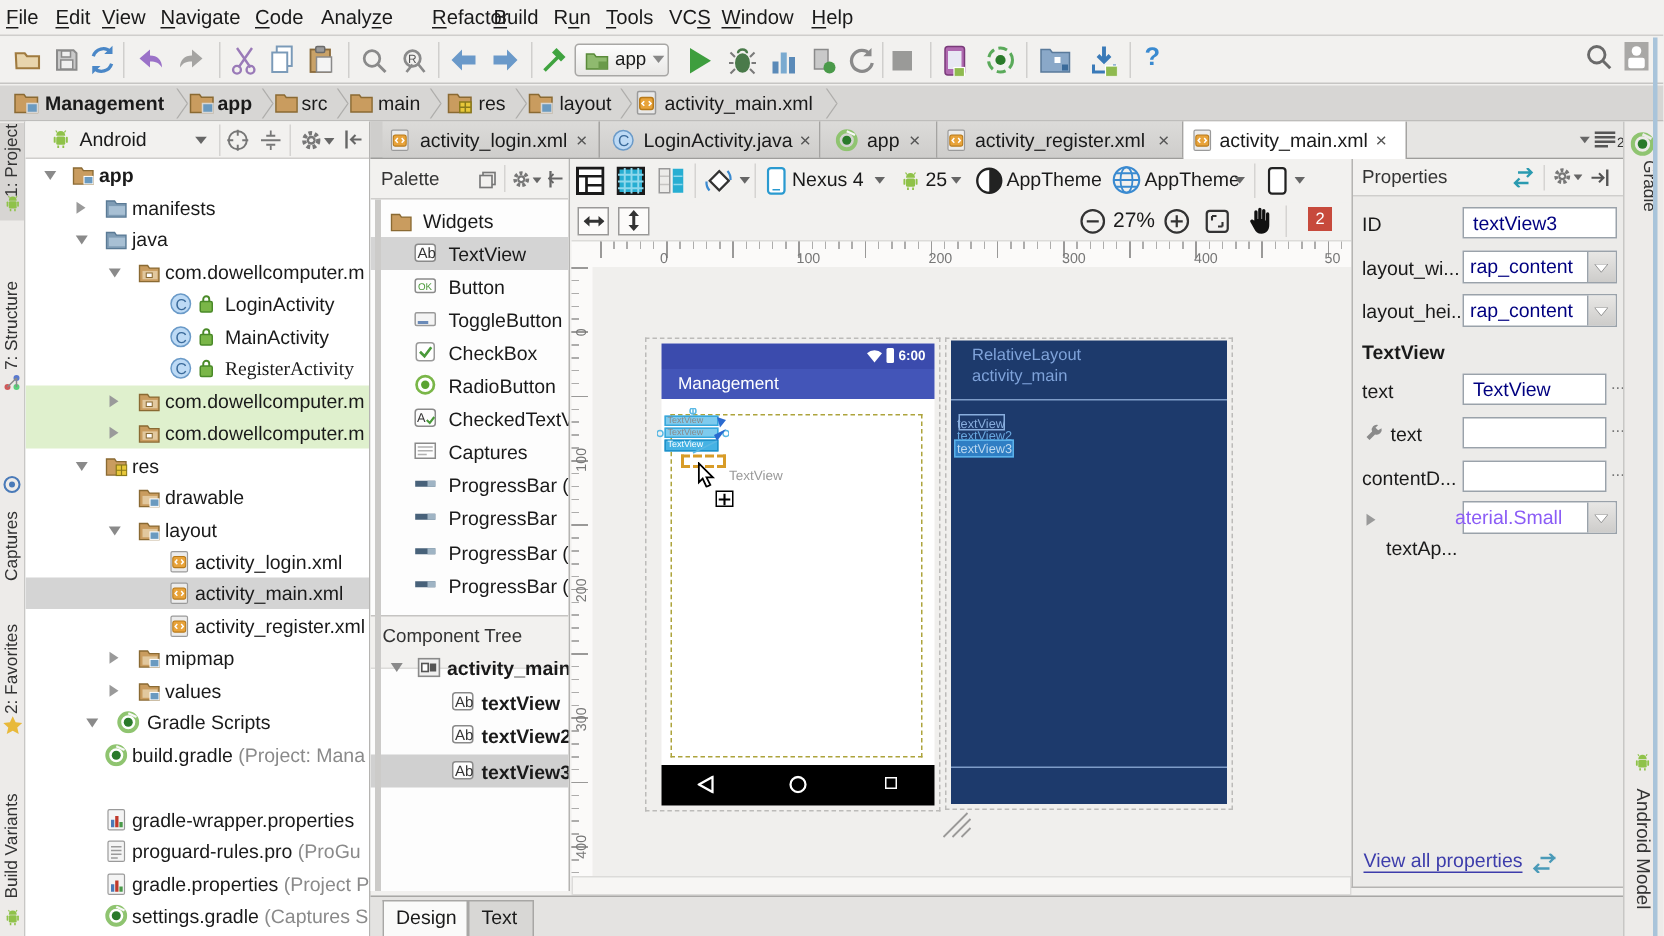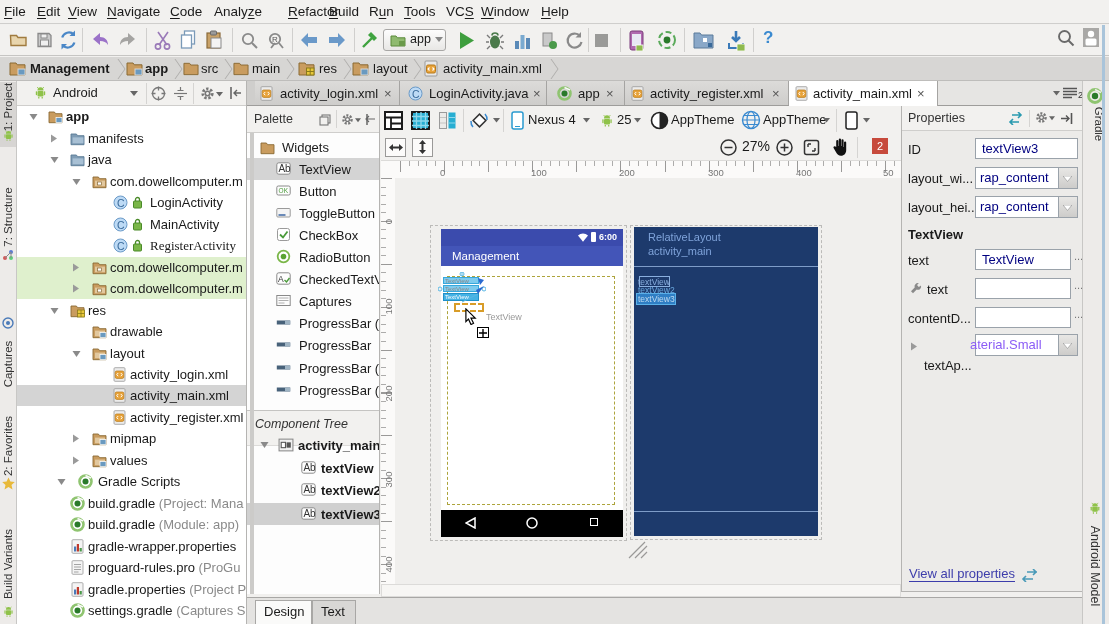--- a/index.html
+++ b/index.html
@@ -514,26 +514,20 @@
           <use href="#i-grad"></use>
         </svg>
 <span class="abs" style="left:53px;top:3px;white-space:nowrap;">Gradle Scripts</span>
 </div>
 <div class="trow" style="top:387px;">
 <svg class="abs" style="left:53px;top:3px" width="15" height="15">
           <use href="#i-grad"></use>
         </svg>
 <span class="abs" style="left:71px;top:3px;white-space:nowrap;">build.gradle<span style="color:#8a8a8a;"> (Project: Mana</span></span>
 </div>
-<div class="trow" style="top:408px;">
-<svg class="abs" style="left:53px;top:3px" width="15" height="15">
-          <use href="#i-grad"></use>
-        </svg>
-<span class="abs" style="left:71px;top:3px;white-space:nowrap;">build.gradle<span style="color:#8a8a8a;"> (Module: app)</span></span>
-</div>
 <div class="trow" style="top:430px;">
 <svg class="abs" style="left:53px;top:3px" width="15" height="15">
           <use href="#i-propf"></use>
         </svg>
 <span class="abs" style="left:71px;top:3px;white-space:nowrap;">gradle-wrapper.properties</span>
 </div>
 <div class="trow" style="top:451px;">
 <svg class="abs" style="left:53px;top:3px" width="15" height="15">
           <use href="#i-txtf"></use>
         </svg>
@@ -694,21 +688,21 @@
       <span class="abs" style="left:52px;top:4px;">ProgressBar (</span>
     </div>
   <div class="row" style="left:0;top:273px;">
       <svg class="abs" style="left:29px;top:3px" width="15" height="15" viewBox="0 0 15 15">
         <rect x="0.8" y="5.5" width="13.4" height="4" fill="#48627a"></rect>
         <rect x="9" y="5.5" width="5.2" height="4" fill="#9fb4c4"></rect>
       </svg>
       <span class="abs" style="left:52px;top:4px;">ProgressBar (</span>
     </div>
 
-  <div class="abs" style="left:0;top:304px;width:132px;height:36px;background:#f2f1ef;border-top:1px solid #c5c4c2;border-bottom:1px solid #dcdbd9;font-style:italic;">
+  <div class="abs" style="left:0;top:304px;width:132px;height:36px;background:#f2f1ef;border-top:1px solid #c5c4c2;border-bottom:1px solid #dcdbd9;">
     <span class="abs" style="left:8px;top:6px;font-size:12.5px;color:#333;">Component  Tree</span>
   </div>
   <div class="row" style="left:0;top:331px;">
       <svg class="abs" style="left:13px;top:4px" width="9" height="8" viewBox="0 0 9 8">
         <path d="M0.5 1h8L4.5 7z" fill="#8a8a8a"></path>
       </svg>
       <svg class="abs" style="left:31px;top:0" width="16" height="16" viewBox="0 0 15 15">
         <use href="#i-rel"></use>
       </svg>
       <span class="abs" style="left:51px;top:1px;font-weight:bold;">activity_main</span>

